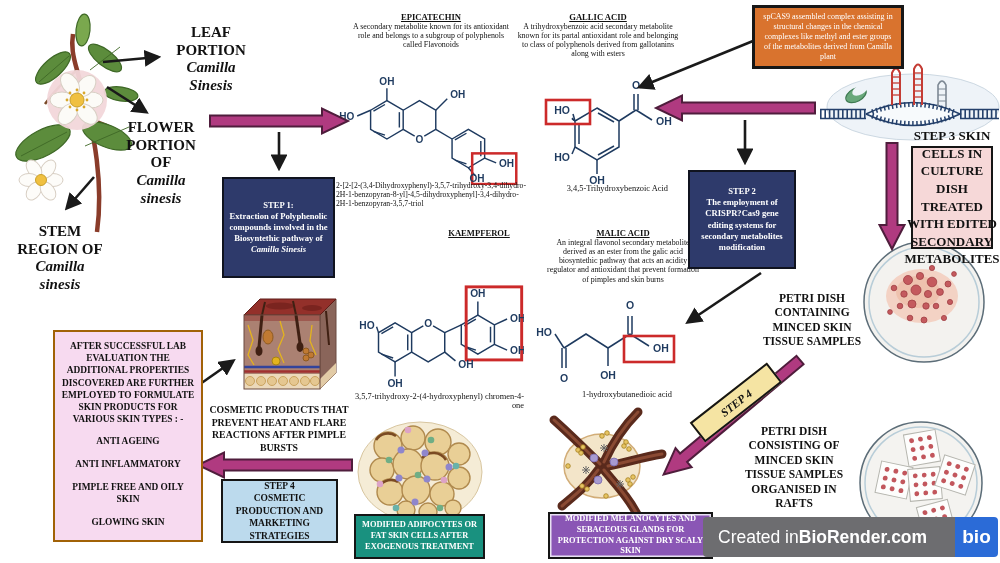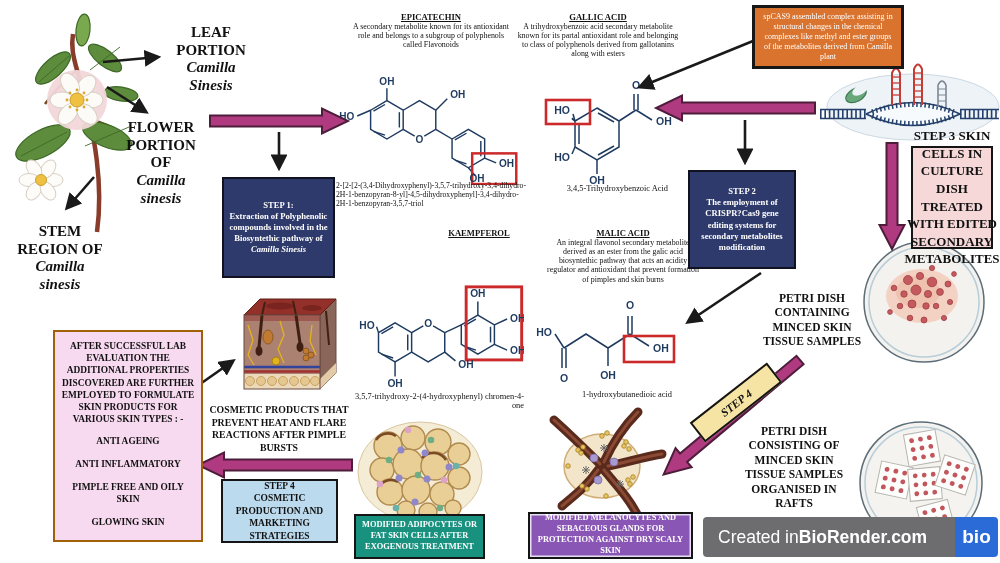--- a/index.html
+++ b/index.html
@@ -551,22 +551,22 @@
   <div class="abs ctr flexctr" style="left:221px;top:479px;width:117px;height:64px;background:#bcdaed;border:2px solid #151515;
        font-size:9.5px;font-weight:bold;line-height:1.3;z-index:6;">
     <div><span>STEP 4</span><br><span>COSMETIC PRODUCTION AND MARKETING STRATEGIES</span></div>
   </div>
 
   <div class="abs ctr flexctr" style="left:354px;top:514px;width:131px;height:45px;background:#19917f;border:2.5px solid #151515;
        color:#fff;font-size:8.4px;font-weight:bold;line-height:1.3;z-index:6;">
     <div>MODIFIED ADIPOCYTES OR FAT SKIN CELLS AFTER EXOGENOUS TREATMENT</div>
   </div>
 
-  <div class="abs ctr flexctr" style="left:528px;top:512px;width:165px;height:47px;background:#8a56b5;border:2.5px solid #151515;
-       box-shadow:inset 0 0 0 1.5px #e8e0f2;color:#fff;font-size:8.4px;font-weight:bold;line-height:1.3;z-index:6;justify-content:flex-end;">
+  <div class="abs ctr flexctr" style="left:548px;top:512px;width:165px;height:47px;background:#8a56b5;border:2.5px solid #151515;
+       box-shadow:inset 0 0 0 1.5px #e8e0f2;color:#fff;font-size:8.4px;font-weight:bold;line-height:1.3;z-index:6;">
     <div>MODIFIED MELANOCYTES AND SEBACEOUS GLANDS FOR PROTECTION AGAINST DRY SCALY SKIN</div>
   </div>
 
   <div class="abs ctr flexctr" style="left:687px;top:390px;width:98px;height:25px;background:#f5e4a3;border:2px solid #151515;
        transform:rotate(-38deg);font-size:11.5px;font-weight:bold;font-style:italic;z-index:7;">
     <div>STEP 4</div>
   </div>
 
   <div class="abs ctr b lbl" style="left:757px;top:291px;width:110px;font-size:11.5px;line-height:1.25;">PETRI DISH CONTAINING MINCED SKIN TISSUE SAMPLES</div>
   <div class="abs ctr b lbl" style="left:733px;top:424px;width:122px;font-size:11.5px;line-height:1.25;">PETRI DISH CONSISTING OF MINCED SKIN TISSUE SAMPLES ORGANISED IN RAFTS</div>

